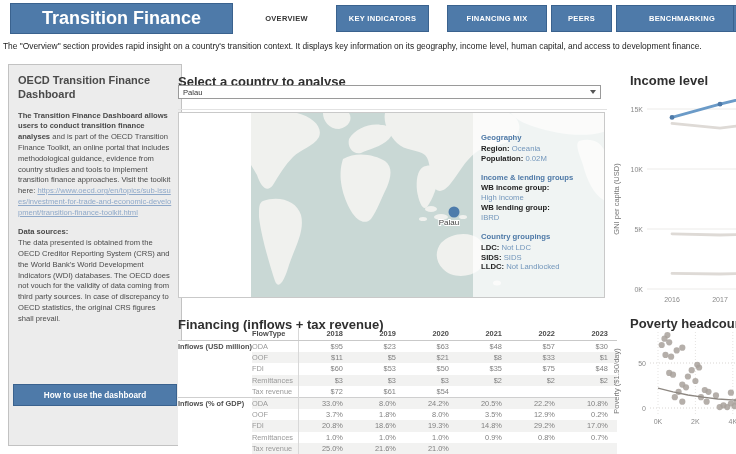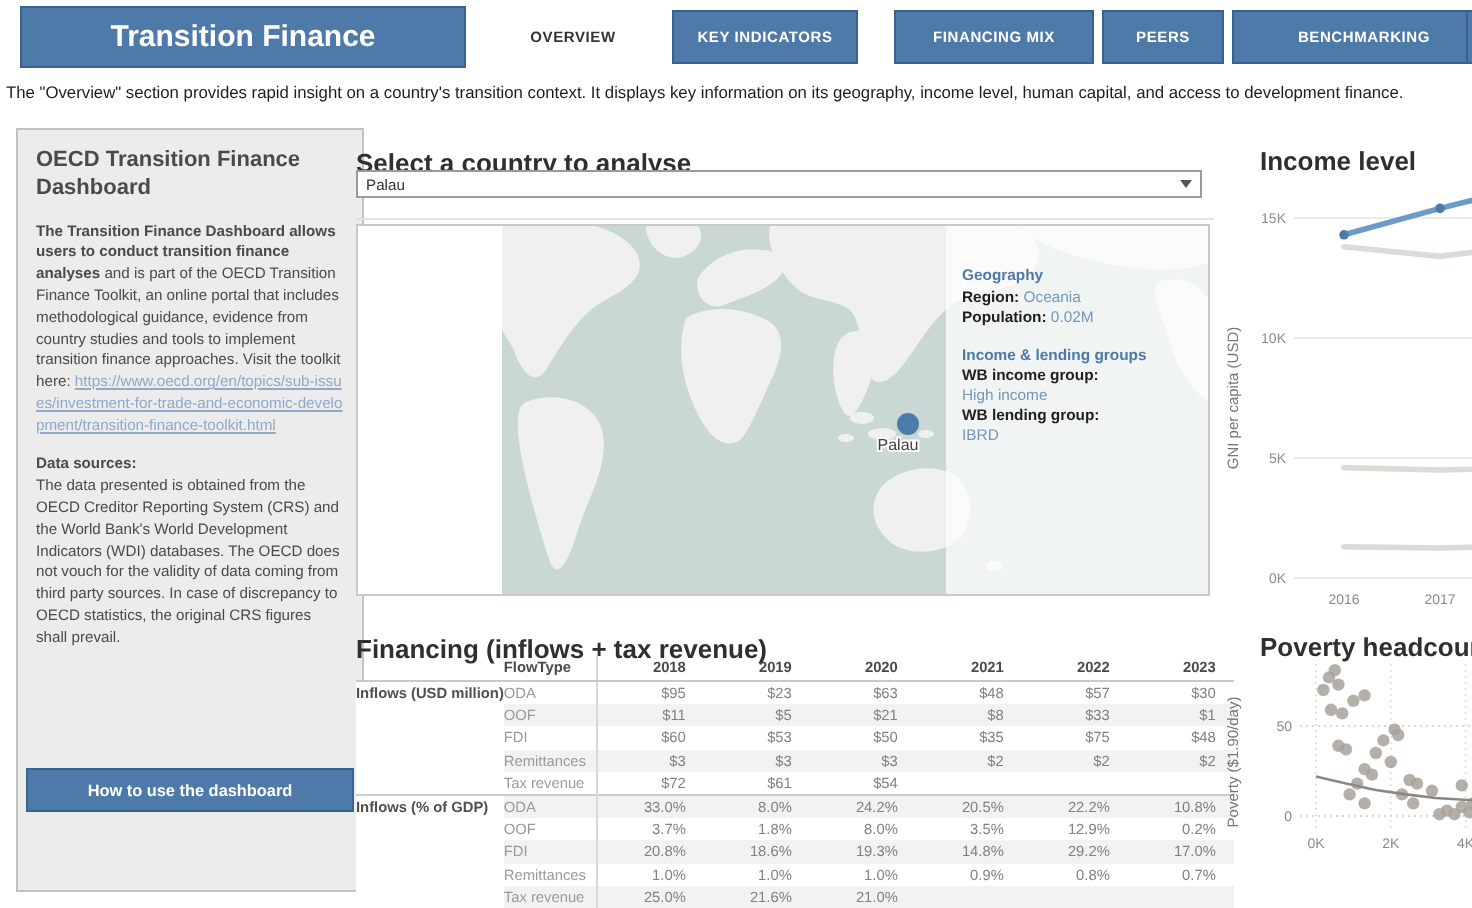--- a/index.html
+++ b/index.html
@@ -3,21 +3,21 @@
 <meta charset="utf-8">
 <style>
   * { margin:0; padding:0; box-sizing:border-box; }
   html,body { width:736px; height:454px; background:#fff; overflow:hidden;
     font-family:"Liberation Sans",sans-serif; }
   #app { position:relative; width:736px; height:454px; }
   .abs { position:absolute; }
 
   
   .nav-title { left:10px; top:3px; width:223px; height:31px; background:#4e7aa9;
-    border:1px solid #3a628e; color:#fff; font-size:15px; font-weight:600;
+    border:1px solid #3a628e; color:#fff; font-size:18px; font-weight:600;
     display:flex; align-items:center; justify-content:center; }
   .tab { top:5px; height:27px; background:#4e7aa9; border:1px solid #3a628e; color:#fff;
     font-size:7.5px; font-weight:bold; letter-spacing:.3px; display:flex;
     align-items:center; justify-content:center; cursor:pointer; }
   .tab.active { background:#fff; border:none; color:#333; }
   .desc { left:3px; top:41px; width:736px; font-size:8.4px; color:#1c1c1c;
     white-space:nowrap; overflow:hidden; }
 
   
   .sidebar { left:8px; top:64px; width:174px; height:382px; background:#ececec;
@@ -138,20 +138,26 @@
     <div class="geo">
       <div class="grp-block">
         <div class="g-h">Geography</div>
         <div class="g-row"><b>Region:</b> <span class="v">Oceania</span></div>
         <div class="g-row"><b>Population:</b> <span class="v">0.02M</span></div>
       </div>
       <div class="grp-block">
         <div class="g-h">Income &amp; lending groups</div>
         <div class="g-row"><b>WB income group:</b><br><span class="v">High income</span></div>
         <div class="g-row"><b>WB lending group:</b><br><span class="v">IBRD</span></div>
+      </div>
+      <div class="grp-block">
+        <div class="g-h">Country groupings</div>
+        <div class="g-row"><b>LDC:</b> <span class="v">Not LDC</span></div>
+        <div class="g-row"><b>SIDS:</b> <span class="v">SIDS</span></div>
+        <div class="g-row"><b>LLDC:</b> <span class="v">Not Landlocked</span></div>
       </div>
     </div>
   </div>
 
   <h1 class="sec-title abs" style="left:630px;top:63px">Income level</h1>
   <svg class="abs" style="left:610px;top:84px" width="126" height="222" id="income-svg">
       <line x1="37" y1="205" x2="160" y2="205" stroke="#ecebe9" stroke-width="1"></line>
       <text x="33" y="207.5" text-anchor="end" class="tk">0K</text>
       <line x1="37" y1="145" x2="160" y2="145" stroke="#ecebe9" stroke-width="1"></line>
       <text x="33" y="147.5" text-anchor="end" class="tk">5K</text>

